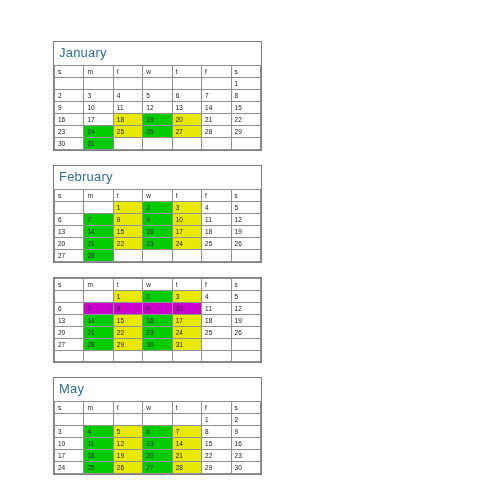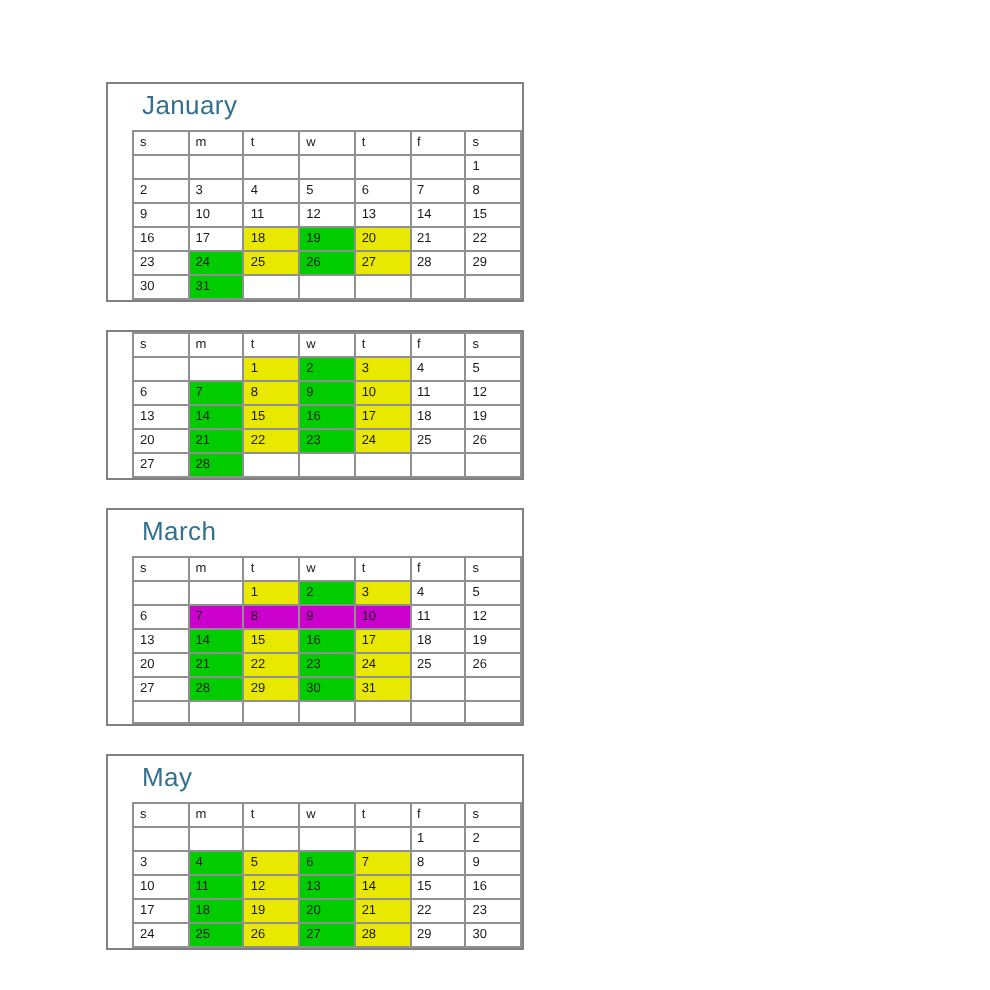--- a/index.html
+++ b/index.html
@@ -22,21 +22,20 @@
     left: 53px;
     top: 41px;
     width: 209px;
   }
   .month-block {
     width: 209px;
     border: 1px solid #808080;
     background: #ffffff;
     box-sizing: border-box;
     margin-bottom: 14px;
-    padding-left: 12px;
   }
   .month-title {
     font-size: 13px;
     color: #31708f;
     padding: 4px 5px 5px 5px;
     line-height: 14px;
     letter-spacing: 0.2px;
     white-space: nowrap;
   }
   table.cal {
@@ -137,20 +136,21 @@
               <td class="empty"></td>
               <td class="empty"></td>
               <td class="empty"></td>
               <td class="empty"></td>
               <td class="empty"></td>
             </tr>
           </tbody>
         </table>
       </div>
       <div class="month-block">
+        <div class="month-title">February</div>
         <table class="cal">
           <thead>
             <tr>
               <th>s</th>
               <th>m</th>
               <th>t</th>
               <th>w</th>
               <th>t</th>
               <th>f</th>
               <th>s</th>
@@ -199,21 +199,20 @@
               <td class="empty"></td>
               <td class="empty"></td>
               <td class="empty"></td>
               <td class="empty"></td>
               <td class="empty"></td>
             </tr>
           </tbody>
         </table>
       </div>
       <div class="month-block">
-        <div class="month-title">March</div>
         <table class="cal">
           <thead>
             <tr>
               <th>s</th>
               <th>m</th>
               <th>t</th>
               <th>w</th>
               <th>t</th>
               <th>f</th>
               <th>s</th>

